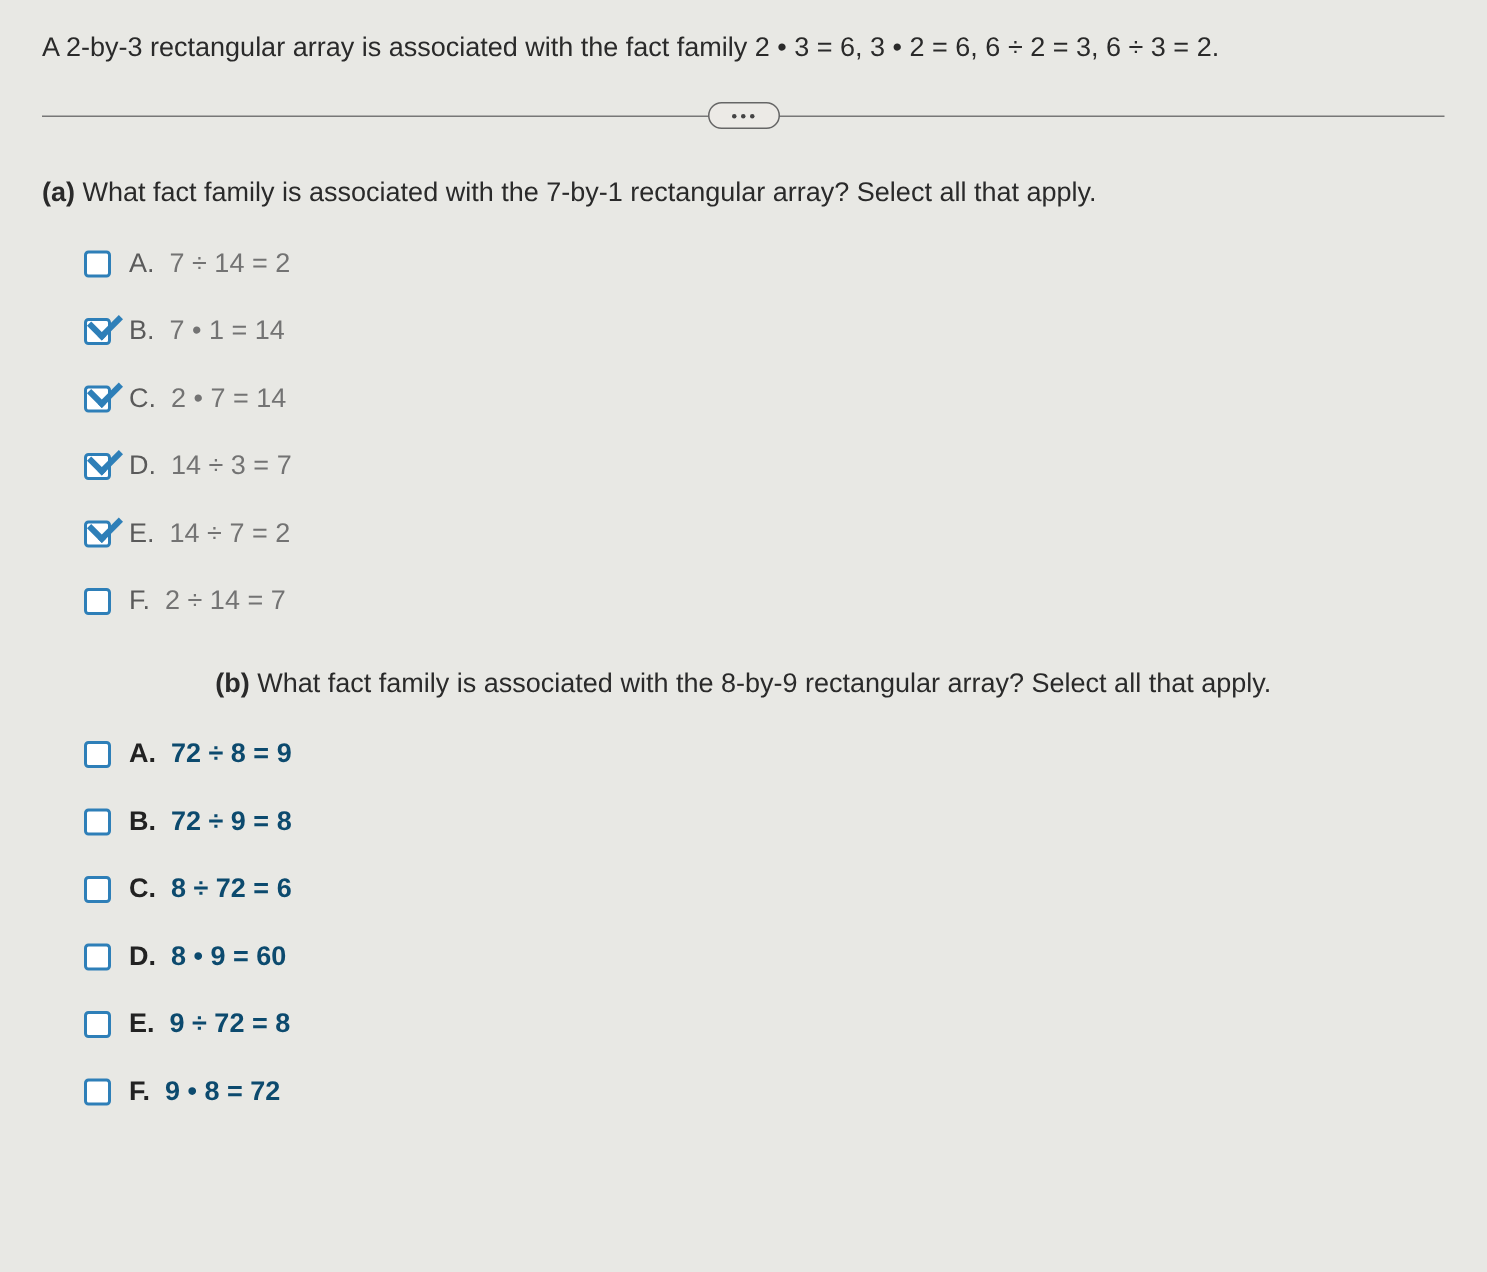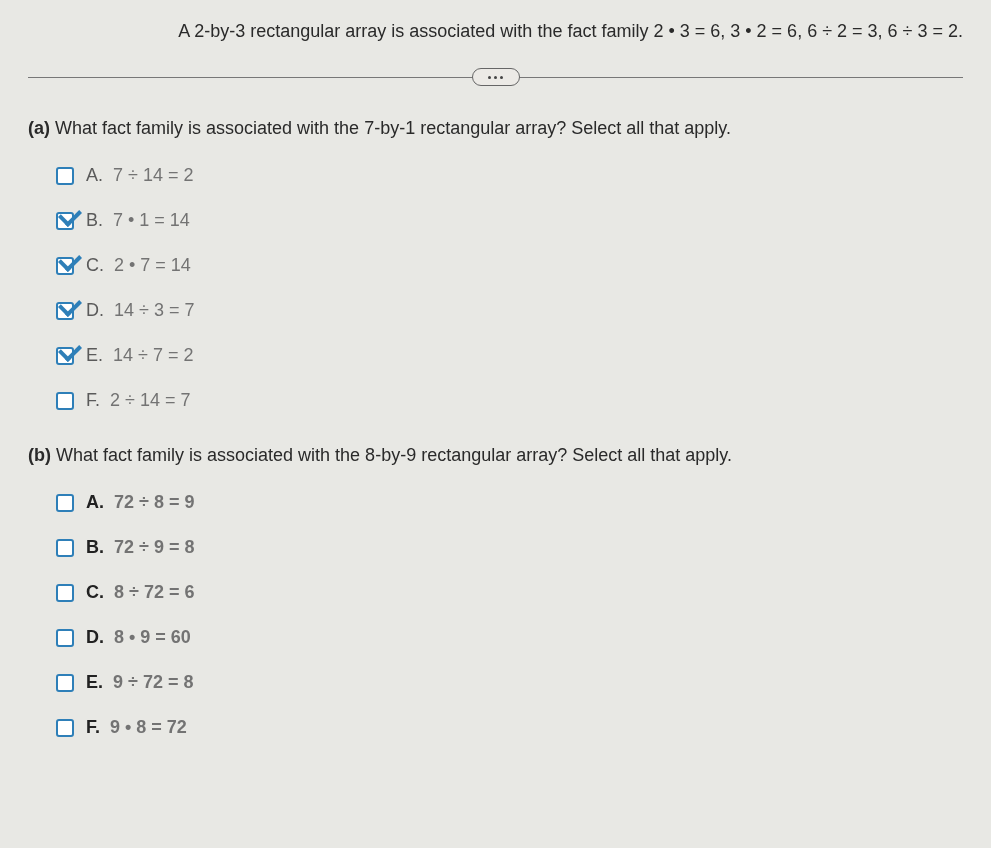--- a/index.html
+++ b/index.html
@@ -6,21 +6,21 @@
   body {
     font-family: Arial, Helvetica, sans-serif;
     background: #e8e8e4;
     width: 991px;
     height: 848px;
     padding: 18px 28px;
     color: #2a2a2a;
     font-size: 18px;
     line-height: 1.5;
   }
-  .intro { margin-bottom: 22px; text-align: right; }
+  .intro { margin-bottom: 22px; }
   .divider-wrap {
     position: relative;
     height: 20px;
     margin: 12px 0 28px 0;
   }
   .hr {
     border: none;
     border-top: 1px solid #777;
     position: absolute;
     top: 50%;
@@ -62,21 +62,21 @@
     position: absolute;
     left: 2px; top: -6px;
     width: 16px; height: 10px;
     border-left: 4px solid #2e7fb8;
     border-bottom: 4px solid #2e7fb8;
     transform: rotate(-45deg);
   }
   .letter { color: #5a5a5a; margin-right: 10px; font-weight: normal; }
   .b-letter { color: #222; font-weight: bold; margin-right: 10px; }
   .eq { color: #737373; }
-  .b-eq { color: #737373; font-weight: bold; }
+  .b-eq { color: #0c4a6e; font-weight: bold; }
 </style>
 </head>
 <body>
 
 <div class="intro">
   <div>A 2-by-3 rectangular array is associated with the fact family 2 • 3 = 6, 3 • 2 = 6, 6 ÷ 2 = 3, 6 ÷ 3 = 2.</div>
 </div>
 
 <div class="divider-wrap">
   <hr class="hr">
@@ -118,21 +118,21 @@
       <span class="letter">E.</span>
       <span class="eq">14 ÷ 7 = 2</span>
     </div>
     <div class="opt">
       <span class="chk"></span>
       <span class="letter">F.</span>
       <span class="eq">2 ÷ 14 = 7</span>
     </div>
   </div>
 
-<div class="part-q" style="margin-top:28px;">
+<div class="part-q" style="margin-top:28px;text-align:center;">
   <b>(b)</b>
   <span>What fact family is associated with the 8-by-9 rectangular array? Select all that apply.</span>
 </div>
 
 <div class="options" id="optsB">
     <div class="opt">
       <span class="chk"></span>
       <span class="b-letter">A.</span>
       <span class="b-eq">72 ÷ 8 = 9</span>
     </div>

